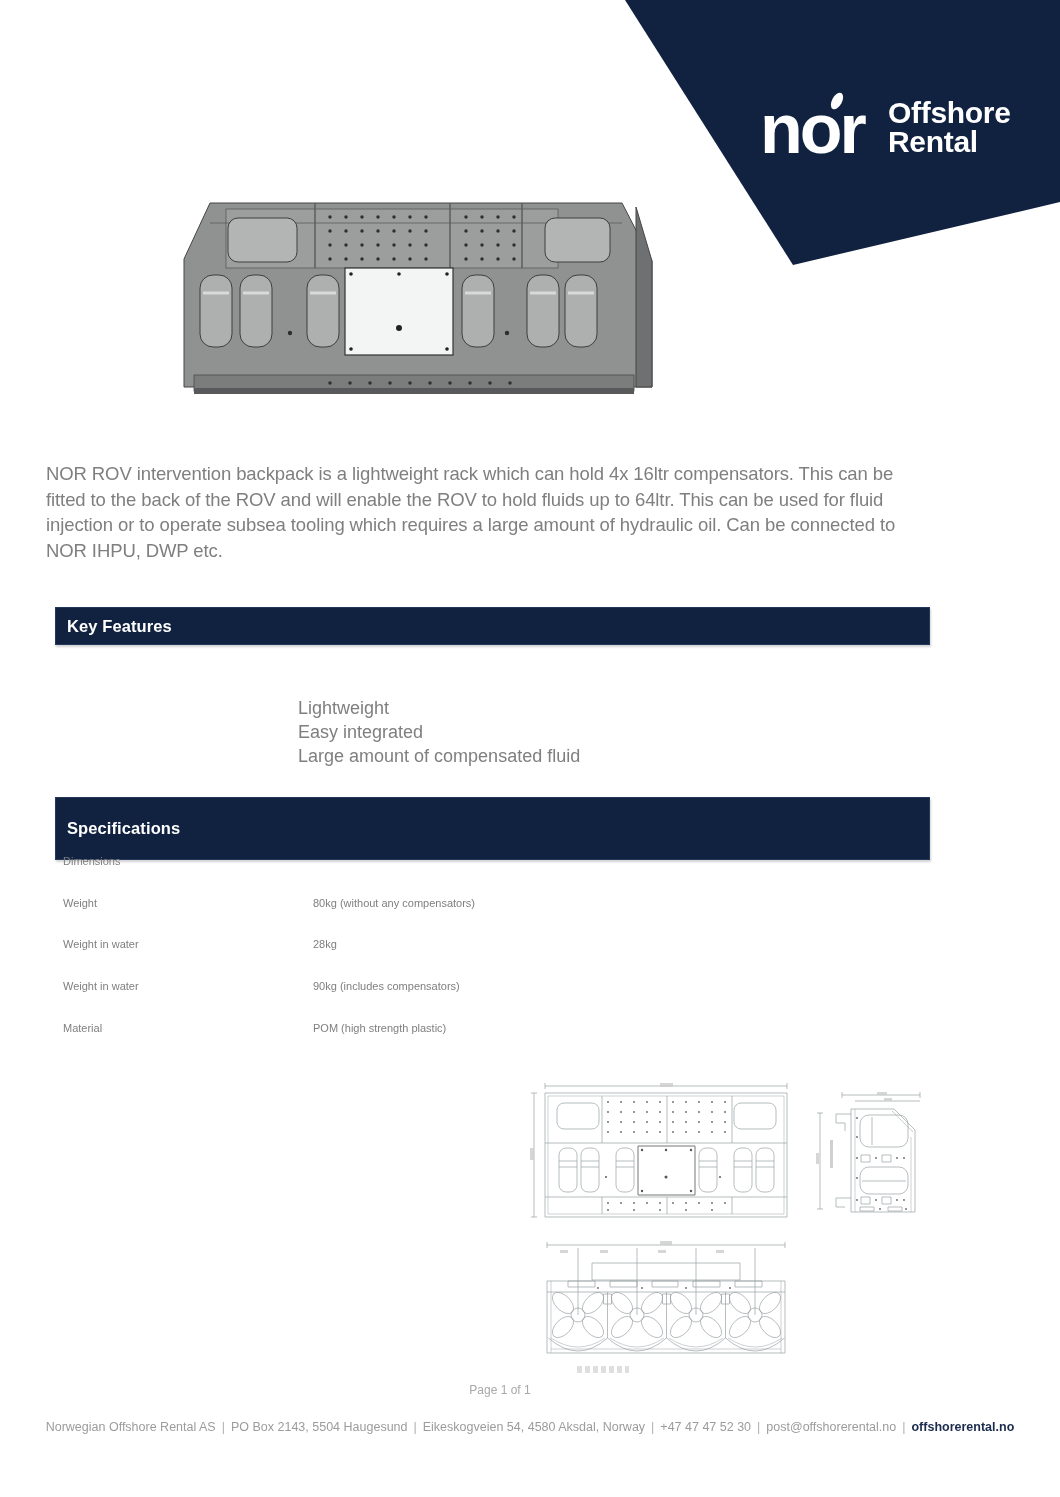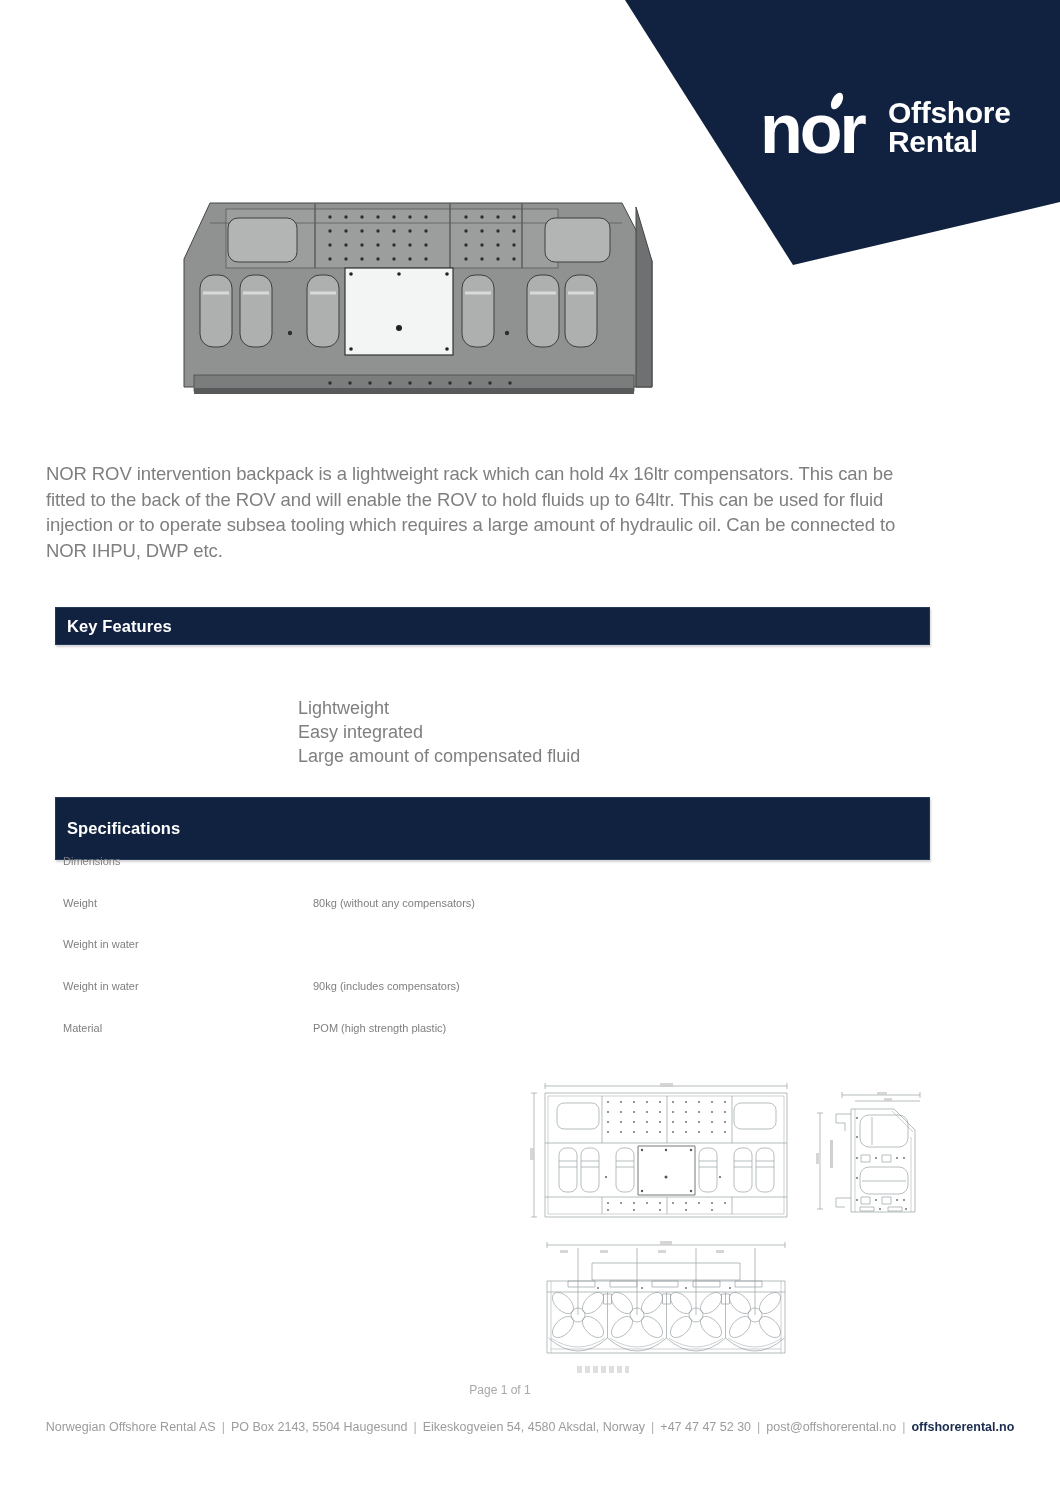--- a/index.html
+++ b/index.html
@@ -193,20 +193,21 @@
   <div class="specs">
     <div class="srow">
       <span class="slabel">Dimensions</span>
     </div>
     <div class="srow">
       <span class="slabel">Weight</span>
       <span class="svalue">80kg (without any compensators)</span>
     </div>
     <div class="srow">
       <span class="slabel">Weight in water</span>
+      <span class="svalue">28kg</span>
     </div>
     <div class="srow">
       <span class="slabel">Weight in water</span>
       <span class="svalue">90kg (includes compensators)</span>
     </div>
     <div class="srow">
       <span class="slabel">Material</span>
       <span class="svalue">POM (high strength plastic)</span>
     </div>
   </div>

